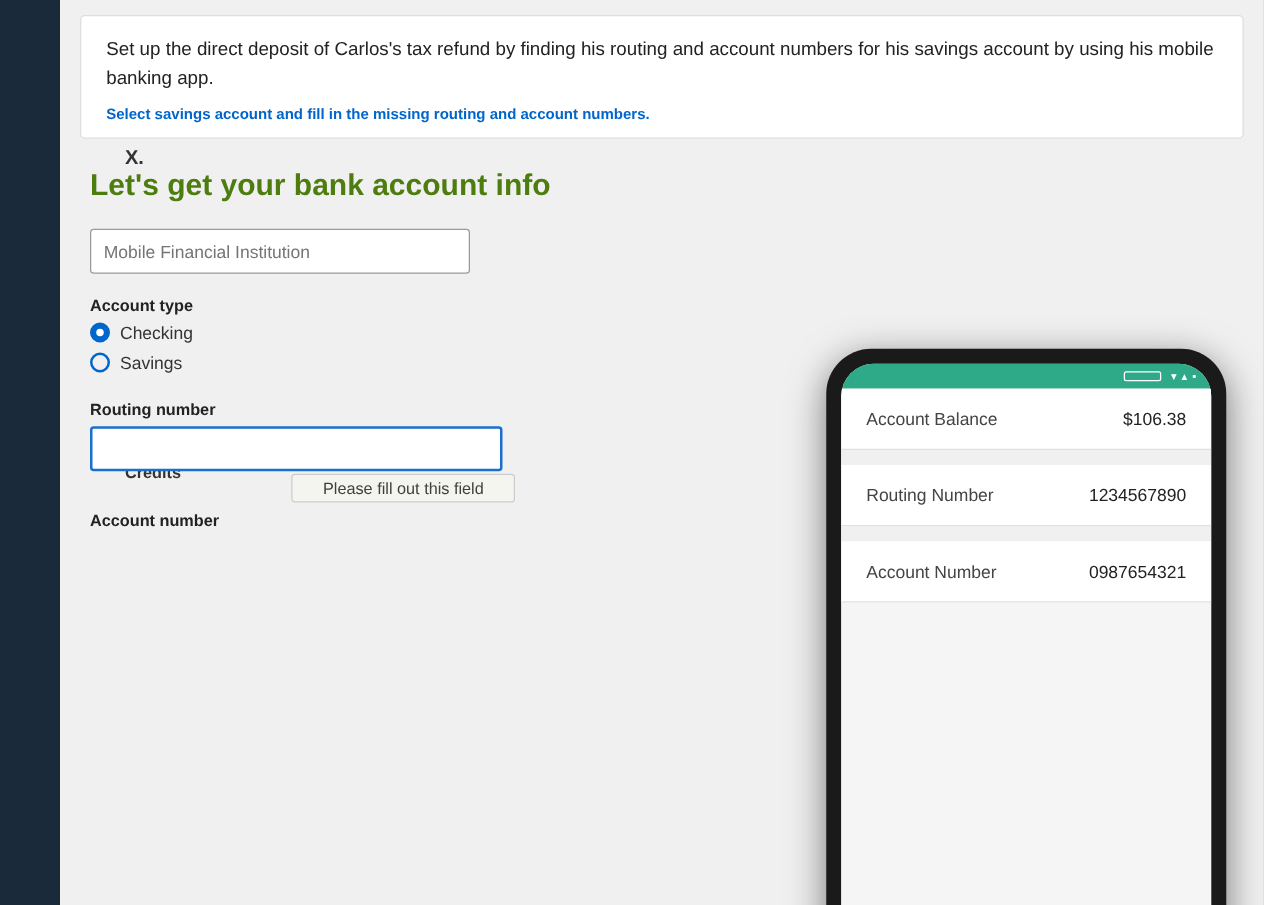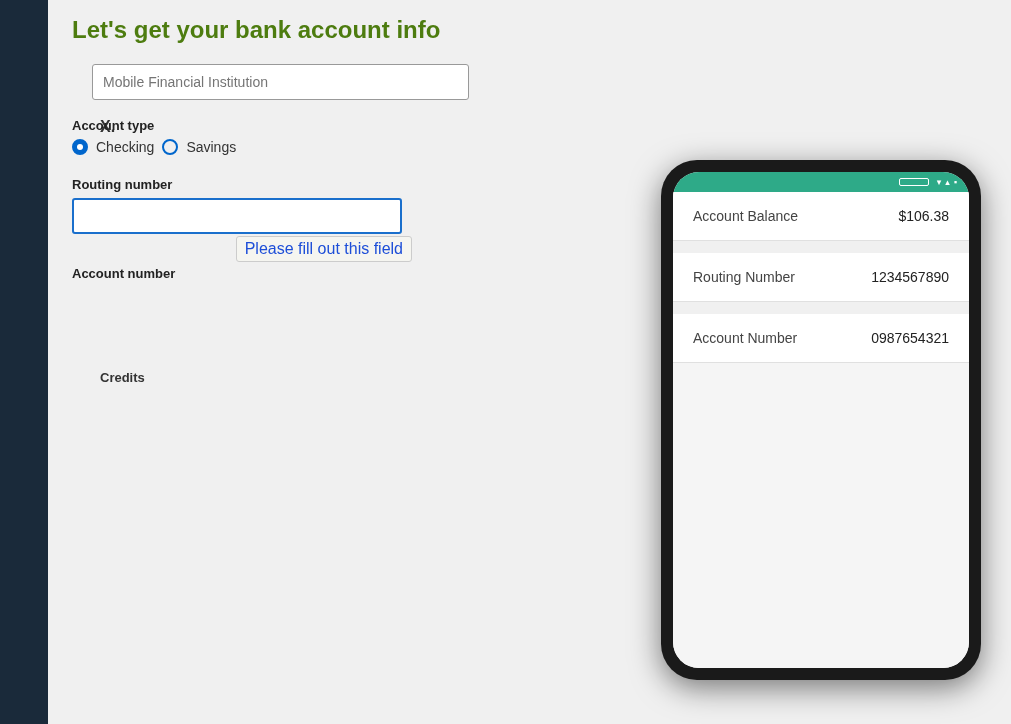--- a/index.html
+++ b/index.html
@@ -78,39 +78,39 @@
 
     .field-label {
       font-size: 13px;
       font-weight: bold;
       color: #222;
       margin-bottom: 6px;
       display: block;
     }
 
     .text-input {
-      width: 377px;
+      width: 304px;
       height: 36px;
       border: 1px solid #999;
       border-radius: 3px;
       padding: 0 10px;
       font-size: 14px;
       color: #aaa;
       background: white;
       display: block;
-      margin-left: 20px;
     }
 
     .account-type-section {
       margin-top: 18px;
       margin-bottom: 22px;
     }
 
     .radio-group {
       display: flex;
+      flex-direction: column;
       gap: 8px;
       margin-top: 6px;
     }
 
     .radio-item {
       display: flex;
       align-items: center;
       gap: 8px;
       font-size: 14px;
       color: #333;
@@ -160,23 +160,23 @@
       background: white;
     }
 
     .tooltip-box {
       position: absolute;
       right: -10px;
       top: 38px;
       background: #f5f5f0;
       border: 1px solid #ccc;
       border-radius: 3px;
-      padding: 3px 8px;
-      font-size: 16px;
-      color: #1d4ed8;
+      padding: 3px 24px;
+      font-size: 13px;
+      color: #404040;
       white-space: nowrap;
       z-index: 10;
     }
 
     .account-number-label {
       font-size: 13px;
       font-weight: bold;
       color: #222;
       margin-top: 32px;
       display: block;
@@ -296,20 +296,24 @@
 <body>
 
 <div class="sidebar"></div>
 
 <div class="main-content">
 
   <div class="x-label">X.</div>
 
   <div class="credits-label">Credits</div>
 
+  <div class="instruction-box">
+    <p class="instruction-text">Set up the direct deposit of Carlos's tax refund by finding his routing and account numbers for his savings account by using his mobile banking app.</p>
+    <p class="instruction-sub">Select savings account and fill in the missing routing and account numbers.</p>
+  </div>
 
   <div class="form-section">
 
     <h2 class="section-title">Let's get your bank account info</h2>
 
     <div>
       <input type="text" class="text-input" placeholder="Mobile Financial Institution" style="">
     </div>
 
     <div class="account-type-section">

